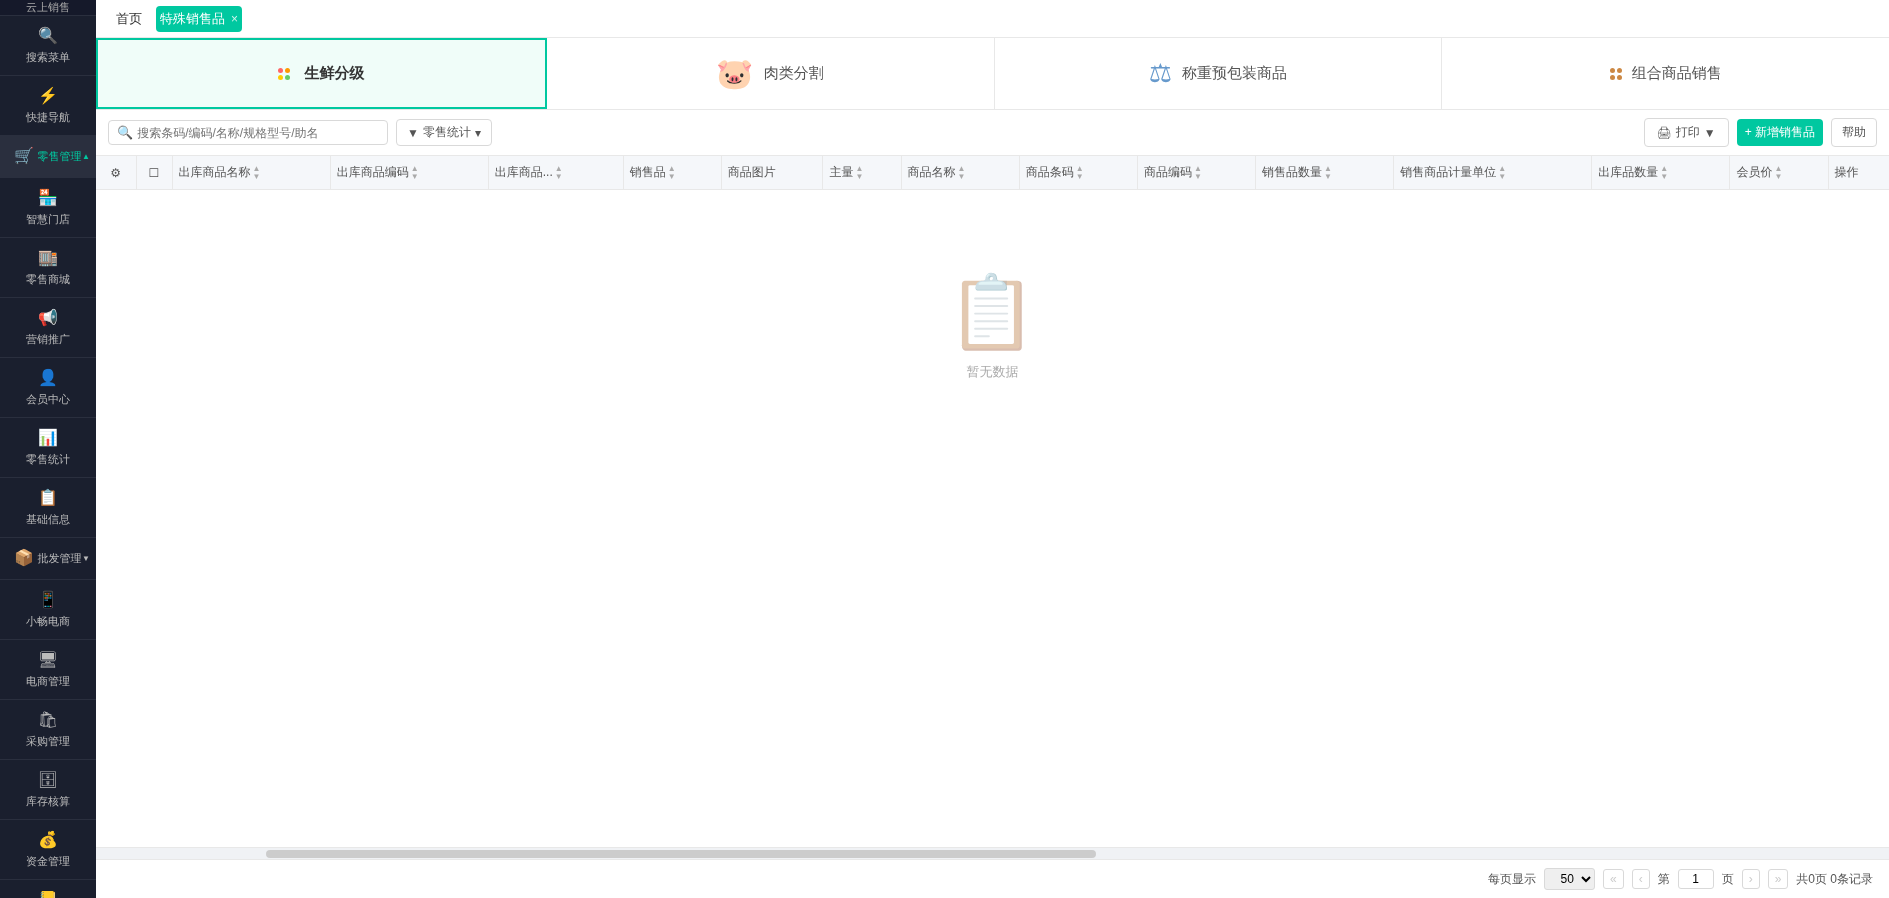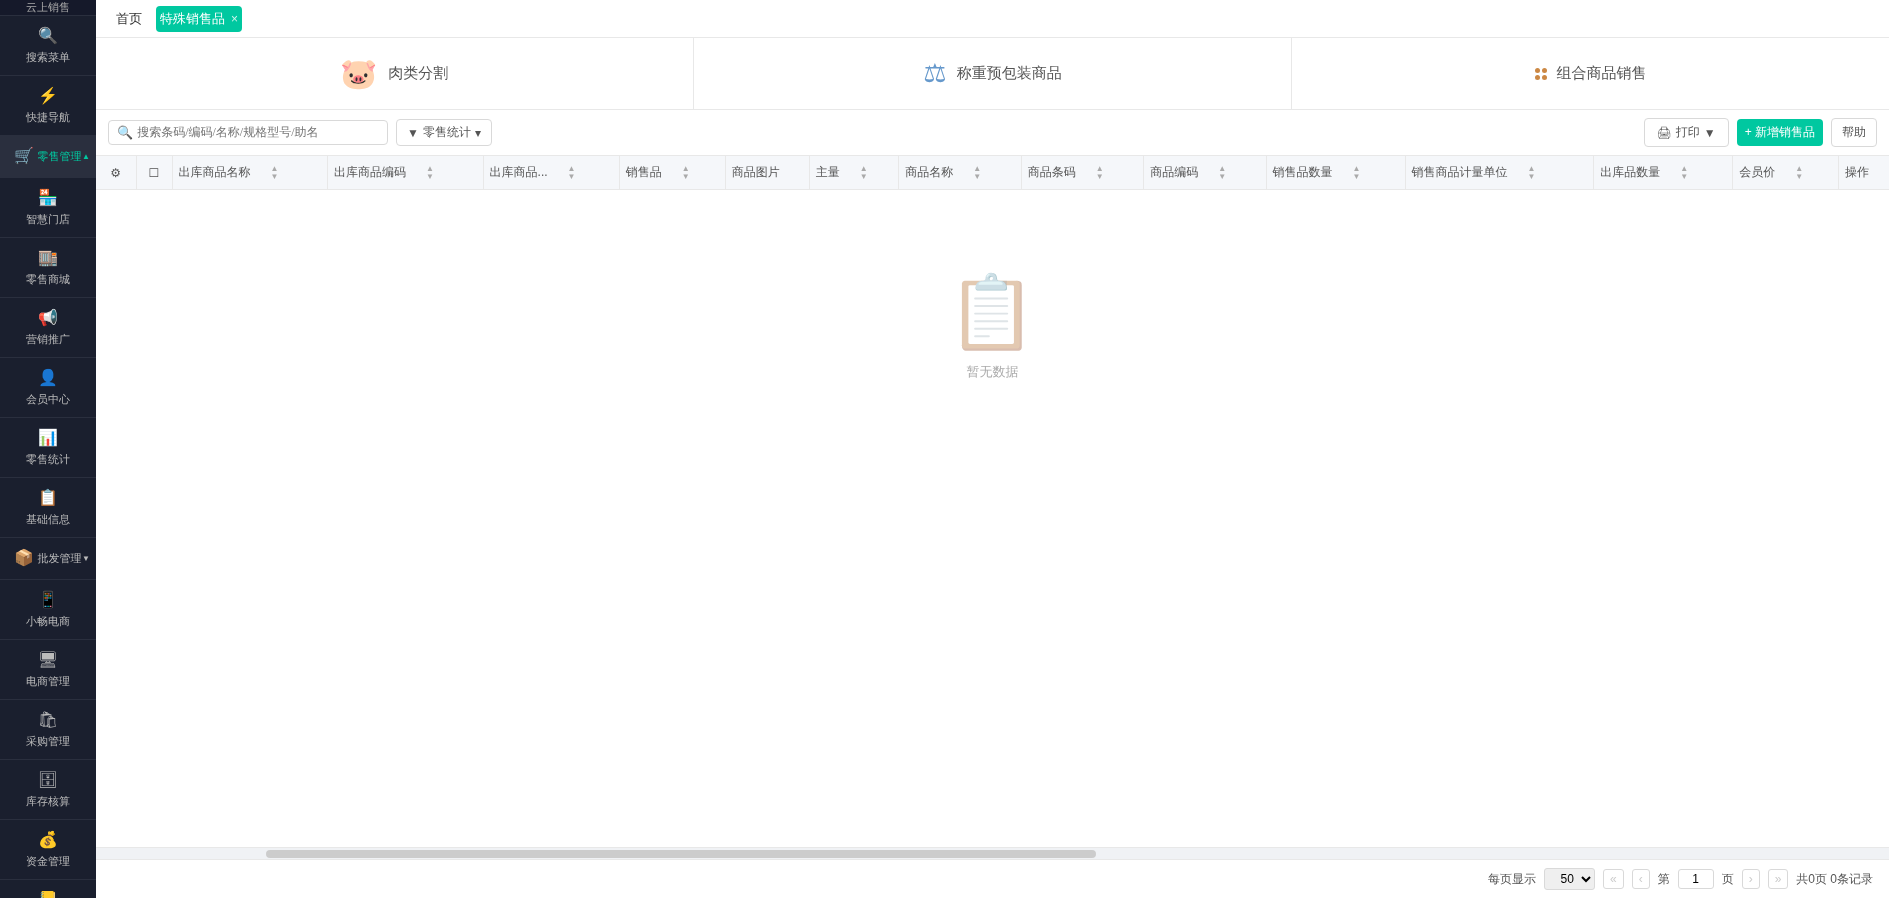--- a/index.html
+++ b/index.html
@@ -128,21 +128,20 @@
       gap: 4px;
       width: 280px;
     }
     .search-box input {
       border: none;
       outline: none;
       font-size: 12px;
       color: #7f1d1d;
       width: 100%;
       background: transparent;
-      font-family: Liberation Serif, serif;
     }
     .search-icon { color: #999; font-size: 13px; }
     .filter-btn {
       border: 1px solid #d9d9d9;
       border-radius: 4px;
       padding: 4px 10px;
       background: #fff;
       cursor: pointer;
       font-size: 12px;
       color: #555;
@@ -203,21 +202,21 @@
     thead th {
       padding: 8px 6px;
       text-align: left;
       color: #555;
       font-weight: normal;
       white-space: nowrap;
       border-right: 1px solid #e8e8e8;
       font-size: 12px;
     }
     thead th:last-child { border-right: none; }
-    .th-sort { display: flex; align-items: center; gap: 20px; }
+    .th-sort { display: flex; align-items: center; gap: 2px; }
     .sort-arrows { display: flex; flex-direction: column; font-size: 8px; color: #aaa; line-height: 1; }
     .th-gear { width: 40px; text-align: center; }
     .th-check { width: 36px; text-align: center; }
 
     
     .empty-state {
       display: flex;
       flex-direction: column;
       align-items: center;
       justify-content: center;
@@ -364,20 +363,33 @@
   <div class="header-tabs">
     <div class="tab-home">首页</div>
     <div class="tab-active">
       <span>特殊销售品</span>
       <span class="close-x">×</span>
     </div>
   </div>
 
   <div class="category-tabs">
 
+    <div class="cat-tab active">
+      <span style="display:flex;flex-direction:column;gap:2px;margin-right:4px;">
+        <div class="dot-row">
+            <div class="dot" style="background:#ff6666;"></div>
+            <div class="dot" style="background:#ff9900;"></div>
+          </div>
+        <div class="dot-row">
+            <div class="dot" style="background:#ffcc00;"></div>
+            <div class="dot" style="background:#66cc66;"></div>
+          </div>
+      </span>
+      <span>生鲜分级</span>
+    </div>
 
     <div class="cat-tab">
       <span class="pig-icon">🐷</span>
       <span>肉类分割</span>
     </div>
 
     <div class="cat-tab">
       <span style="font-size:26px;color:#6699cc;">⚖</span>
       <span>称重预包装商品</span>
     </div>

